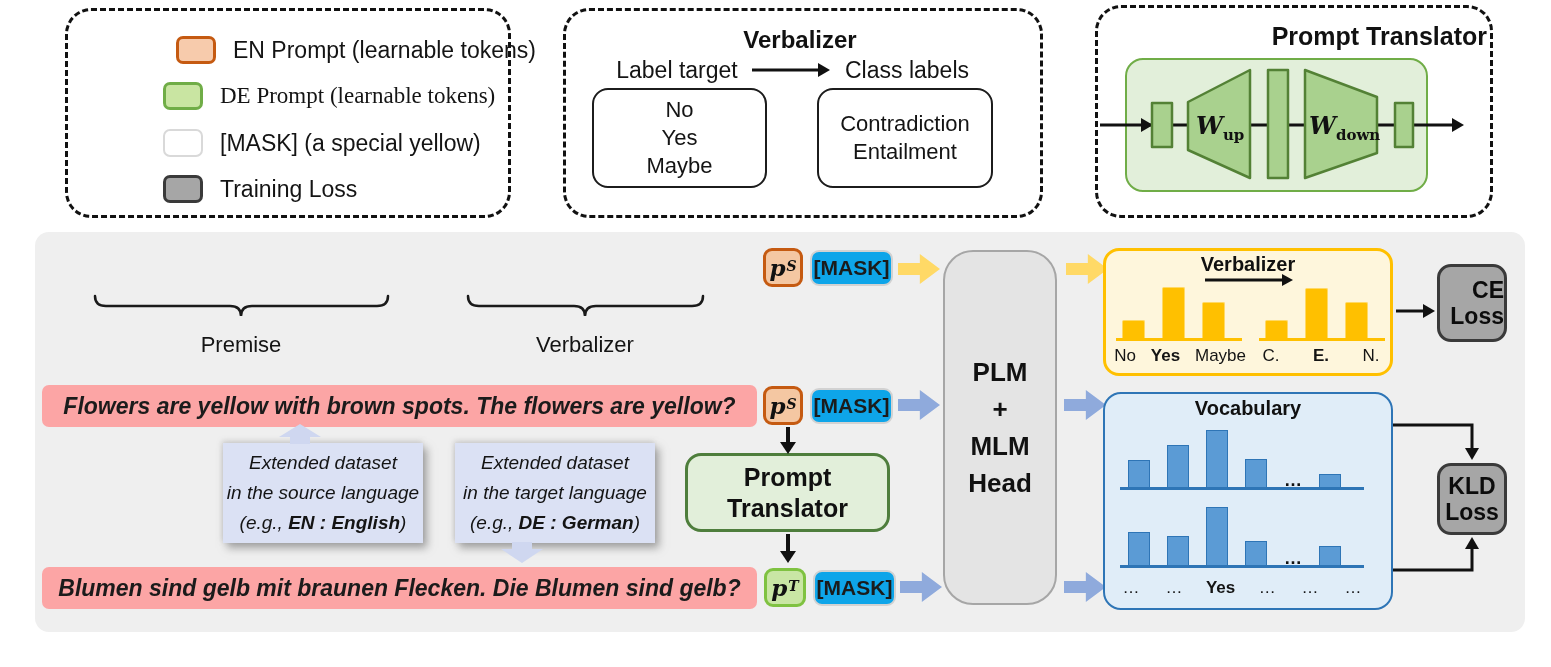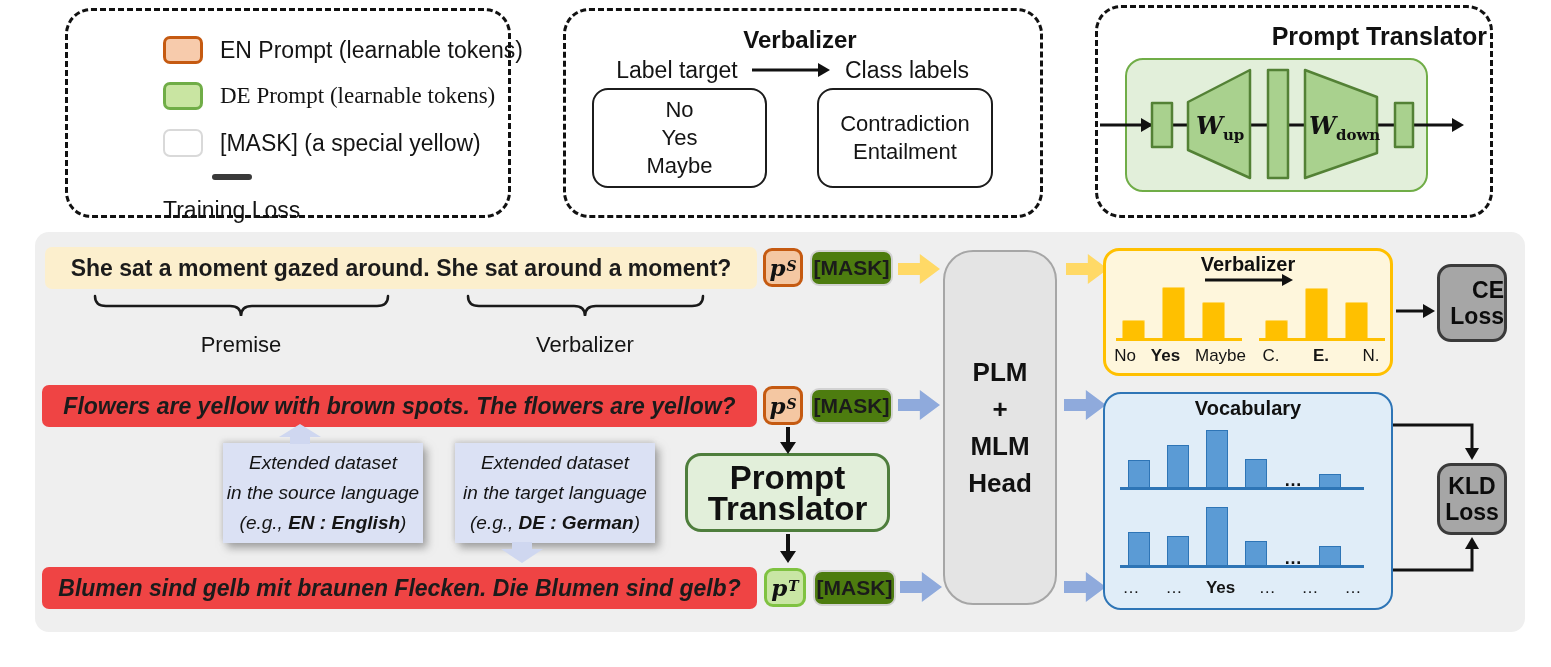--- a/index.html
+++ b/index.html
@@ -18,68 +18,68 @@
   .vd-title{left:563px;top:26px;width:474px;text-align:center;font-size:24px;font-weight:bold;color:#111;}
   .vd-side{font-size:23px;color:#141414;text-align:center;}
   .word-box{background:#fff;border:2.5px solid #1c1c1c;border-radius:16px;display:flex;flex-direction:column;justify-content:center;text-align:center;font-size:22px;line-height:28px;color:#141414;box-sizing:border-box;}
   
   .pt-title{left:1095px;top:22px;width:392px;text-align:right;font-size:25px;font-weight:bold;color:#111;}
   .pt-panel{left:1125px;top:58px;width:303px;height:134px;background:#E2EFDA;border:2.5px solid #70AD47;border-radius:18px;box-sizing:border-box;}
   
   .main-panel{left:35px;top:232px;width:1490px;height:400px;background:#EFEFEF;border-radius:14px;}
   .sentence{height:42px;border-radius:7px;display:flex;align-items:center;justify-content:center;white-space:nowrap;color:#1b1b1b;box-sizing:border-box;}
   .sent-yellow{background:#FCEFCD;font-size:23px;font-weight:bold;}
-  .sent-blue{background:#ef4444;font-size:23px;font-weight:bold;font-style:italic;}
+  .sent-blue{background:#fca5a5;font-size:23px;font-weight:bold;font-style:italic;}
   .brace-label{font-size:22px;color:#141414;text-align:center;}
   .tok{border-radius:9px;display:flex;align-items:center;justify-content:center;box-sizing:border-box;font-family:"DejaVu Serif",serif;font-style:italic;font-weight:bold;font-size:23px;color:#111;}
   .tok sup{font-size:14px;font-family:"DejaVu Serif",serif;margin-left:1px;transform:translateY(-2px);}
   .tok-ps{background:#F4C7A2;border:3px solid #C55A11;}
   .tok-pt{background:#C9E6A4;border:3px solid #7FC241;}
-  .mask-box{background:#4d7c0f;border:2px solid #D2D2D2;border-radius:9px;display:flex;align-items:center;justify-content:center;font-size:21px;font-weight:600;color:#1b1b1b;box-sizing:border-box;}
+  .mask-box{background:#0ea5e9;border:2px solid #D2D2D2;border-radius:9px;display:flex;align-items:center;justify-content:center;font-size:21px;font-weight:600;color:#1b1b1b;box-sizing:border-box;}
   .blockarrow{width:42px;height:30px;clip-path:polygon(0 30%,52% 30%,52% 0,100% 50%,52% 100%,52% 70%,0 70%);}
   .arr-yellow{background:#FFD966;}
   .arr-blue{background:#8FAADC;}
   .plm-box{left:943px;top:250px;width:114px;height:355px;background:#E4E4E4;border:2.5px solid #A6A6A6;border-radius:30px;display:flex;flex-direction:column;justify-content:center;text-align:center;font-size:26px;font-weight:bold;line-height:30px;color:#111;box-sizing:border-box;gap:7px;}
   .loss-box{width:70px;background:#A6A6A6;border:3px solid #3A3A3A;border-radius:14px;display:flex;flex-direction:column;justify-content:center;text-align:center;font-size:23px;font-weight:bold;line-height:26px;color:#0c0c0c;box-sizing:border-box;}
   .vb-out{left:1103px;top:248px;width:290px;height:128px;background:#FEF6DC;border:3px solid #FFC000;border-radius:16px;box-sizing:border-box;}
   .vocab{left:1103px;top:392px;width:290px;height:218px;background:#E0EDF8;border:2.5px solid #2E75B6;border-radius:18px;box-sizing:border-box;}
   .mini-title{font-size:20px;font-weight:bold;color:#111;text-align:center;}
   .chart{display:flex;align-items:flex-end;box-sizing:border-box;}
   .gchart{gap:17px;padding-left:6px;border-bottom:3px solid #FFC000;}
   .gchart .bar{width:23px;background:#FFC000;border:1.5px solid #FFD966;border-bottom:none;box-sizing:border-box;border-radius:2px 2px 0 0;}
   .vchart{gap:17px;padding-left:8px;border-bottom:3px solid #2E75B6;}
   .vchart .bar{width:22px;background:#5B9BD5;border:1.5px solid #2E75B6;border-bottom:none;box-sizing:border-box;}
   .bardots{align-self:flex-end;font-size:18px;font-weight:bold;color:#111;margin-bottom:0px;line-height:14px;}
   .labrow{display:flex;justify-content:space-between;}
   .labrow .blab{font-size:17px;color:#141414;min-width:22px;text-align:center;}
   .labrow .bold{font-weight:bold;}
   .callout{width:200px;height:100px;background:#DBE1F4;box-shadow:4px 5px 8px rgba(110,110,110,.6),-1px -2px 5px rgba(140,140,140,.35);display:flex;flex-direction:column;justify-content:center;text-align:center;font-size:19px;font-style:italic;line-height:30px;color:#141414;box-sizing:border-box;}
   .callout .bld{font-weight:bold;}
-  .ptflow{left:685px;top:453px;width:205px;height:79px;background:#E2EFDA;border:3px solid #4E7E3C;border-radius:16px;display:flex;flex-direction:column;justify-content:center;text-align:center;font-size:33px;font-weight:bold;line-height:31px;color:#111;box-sizing:border-box;}
+  .ptflow{left:685px;top:453px;width:205px;height:79px;background:#E2EFDA;border:3px solid #4E7E3C;border-radius:16px;display:flex;flex-direction:column;justify-content:center;text-align:center;font-size:25px;font-weight:bold;line-height:31px;color:#111;box-sizing:border-box;}
   svg.overlay{position:absolute;left:0;top:0;pointer-events:none;}
 </style>
 </head>
 <body>
 
 <div id="canvas">
 
   <div class="abs dashed-box" style="left:65px;top:8px;width:440px;height:204px;">
-    <div class="legend-row" style="top:24px;">
+    <div class="legend-row" style="top:24px;margin-left:13px;">
       <div class="chip chip-en"></div>
       <div class="legend-label">EN Prompt (learnable tokens)</div>
     </div>
     <div class="legend-row" style="top:70px;font-family:Liberation Serif, serif;">
       <div class="chip chip-de"></div>
       <div class="legend-label">DE Prompt (learnable tokens)</div>
     </div>
     <div class="legend-row" style="top:117px;">
       <div class="chip chip-mask"></div>
       <div class="legend-label">[MASK] (a special yellow)</div>
     </div>
-    <div class="legend-row" style="top:163px;flex-direction:column;">
+    <div class="legend-row" style="top:163px;">
       <div class="chip chip-loss"></div>
       <div class="legend-label">Training Loss</div>
     </div>
   </div>
 
   <div class="abs dashed-box" style="left:563px;top:8px;width:474px;height:204px;"></div>
   <div class="abs vd-title">Verbalizer</div>
   <div class="abs vd-side" style="left:602px;top:57px;width:150px;">Label target</div>
   <div class="abs vd-side" style="left:832px;top:57px;width:150px;">Class labels</div>
   <div class="abs word-box" style="left:592px;top:88px;width:175px;height:100px;">
@@ -91,21 +91,20 @@
     <div>Contradiction</div>
     <div>Entailment</div>
   </div>
 
   <div class="abs dashed-box" style="left:1095px;top:5px;width:392px;height:207px;"></div>
   <div class="abs pt-title">Prompt Translator</div>
   <div class="abs pt-panel"></div>
 
   <div class="abs main-panel"></div>
 
-  <div class="abs sentence sent-yellow" style="left:45px;top:247px;width:712px;">She sat a moment gazed around. She sat around a moment?</div>
   <div class="abs brace-label" style="left:181px;top:332px;width:120px;">Premise</div>
   <div class="abs brace-label" style="left:525px;top:332px;width:120px;">Verbalizer</div>
   <div class="abs tok tok-ps" style="left:763px;top:248px;width:40px;height:39px;">
     <span>p</span>
       <sup>S</sup>
   </div>
   <div class="abs mask-box" style="left:810px;top:250px;width:83px;height:36px;">[MASK]</div>
   <div class="abs blockarrow arr-yellow" style="left:898px;top:254px;"></div>
   <div class="abs blockarrow arr-yellow" style="left:1066px;top:254px;"></div>
 

